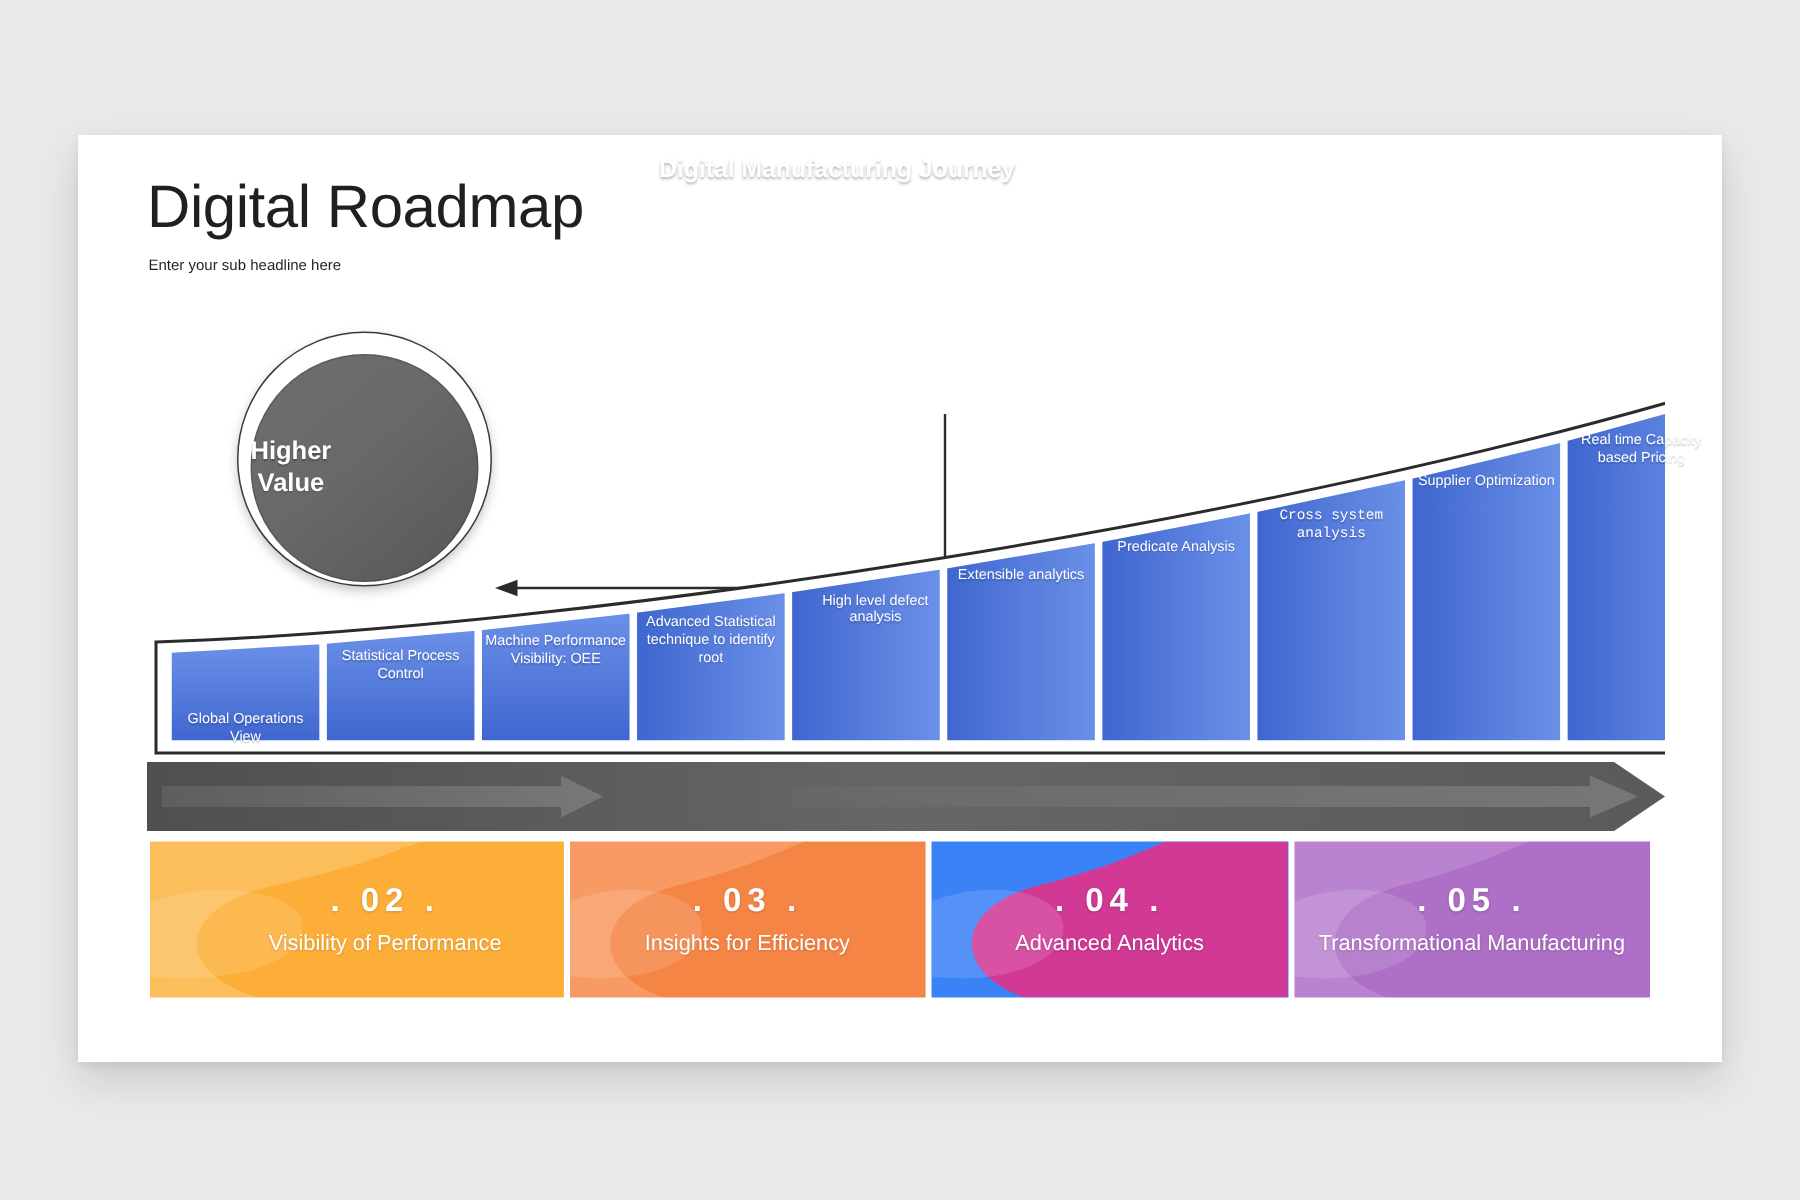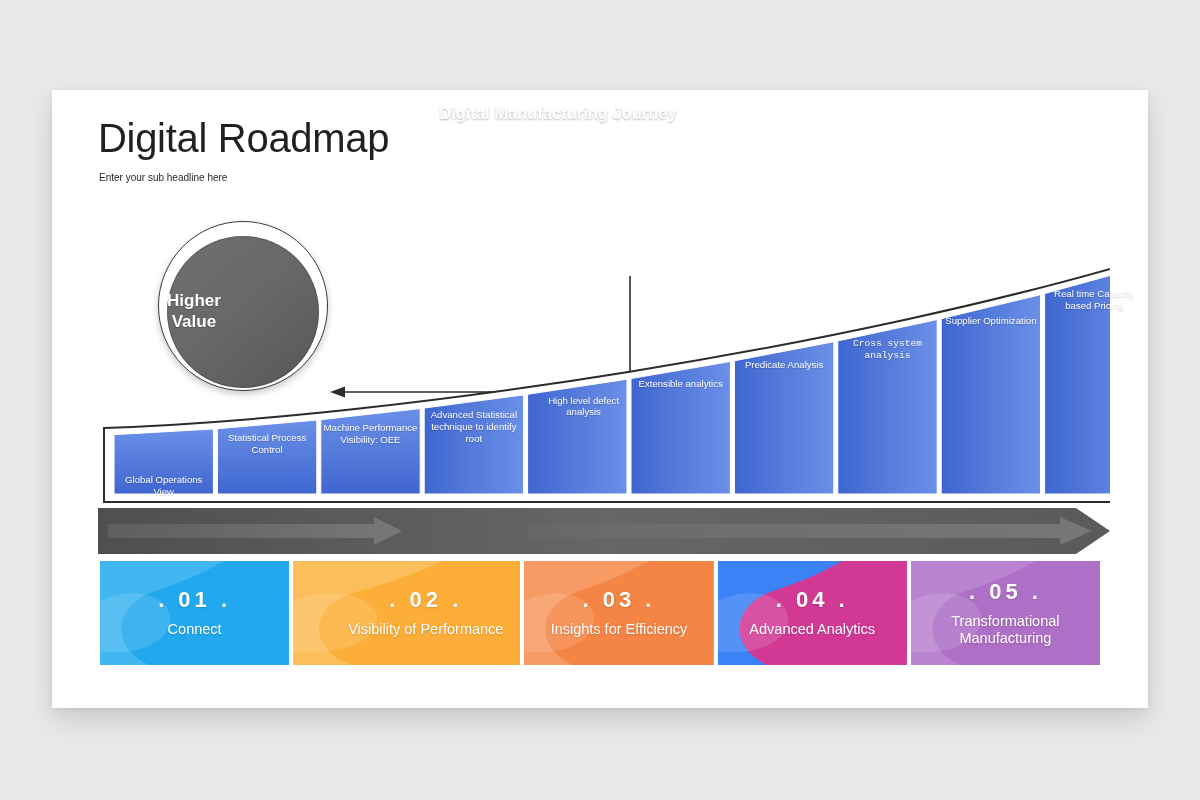--- a/index.html
+++ b/index.html
@@ -162,28 +162,20 @@
     </defs>
     <path d="M 0 0 L 978 0 L 1012 23 L 978 46 L 0 46 Z" fill="url(#jGrad)"></path>
 
     <path d="M 10 16 L 276 16 L 276 9 L 304 23 L 276 37 L 276 30 L 10 30 Z" fill="url(#jInner)" opacity=".55"></path>
 
     <path d="M 430 16 L 962 16 L 962 9 L 994 23 L 962 37 L 962 30 L 430 30 Z" fill="url(#jInner)" opacity=".55"></path>
   </svg>
   <div id="journey-label">Digital Manufacturing Journey</div>
 
   <div id="cards">
-      <div class="card" style="background: rgb(65, 182, 240);">
-        <div class="card-blob"><svg viewBox="0 0 200 104" preserveAspectRatio="none" width="100%" height="100%">
-            <path d="M 200 0 L 200 104 L 52 104 C 10 86 14 44 58 30 C 104 16 118 6 132 0 Z" fill="#1ca6ec" opacity=".85"></path>
-            <path d="M 0 40 C 34 24 72 34 74 56 C 76 80 40 96 0 90 Z" fill="#ffffff" opacity=".13"></path>
-          </svg></div>
-        <div class="card-num">. 01 .</div>
-        <div class="card-text">Connect</div>
-      </div>
       <div class="card" style="background: rgb(252, 190, 90); padding-left: 38px;">
         <div class="card-blob"><svg viewBox="0 0 200 104" preserveAspectRatio="none" width="100%" height="100%">
             <path d="M 200 0 L 200 104 L 52 104 C 10 86 14 44 58 30 C 104 16 118 6 132 0 Z" fill="#fbab33" opacity=".85"></path>
             <path d="M 0 40 C 34 24 72 34 74 56 C 76 80 40 96 0 90 Z" fill="#ffffff" opacity=".13"></path>
           </svg></div>
         <div class="card-num">. 02 .</div>
         <div class="card-text">Visibility of Performance</div>
       </div>
       <div class="card" style="background: rgb(247, 154, 99);">
         <div class="card-blob"><svg viewBox="0 0 200 104" preserveAspectRatio="none" width="100%" height="100%">

